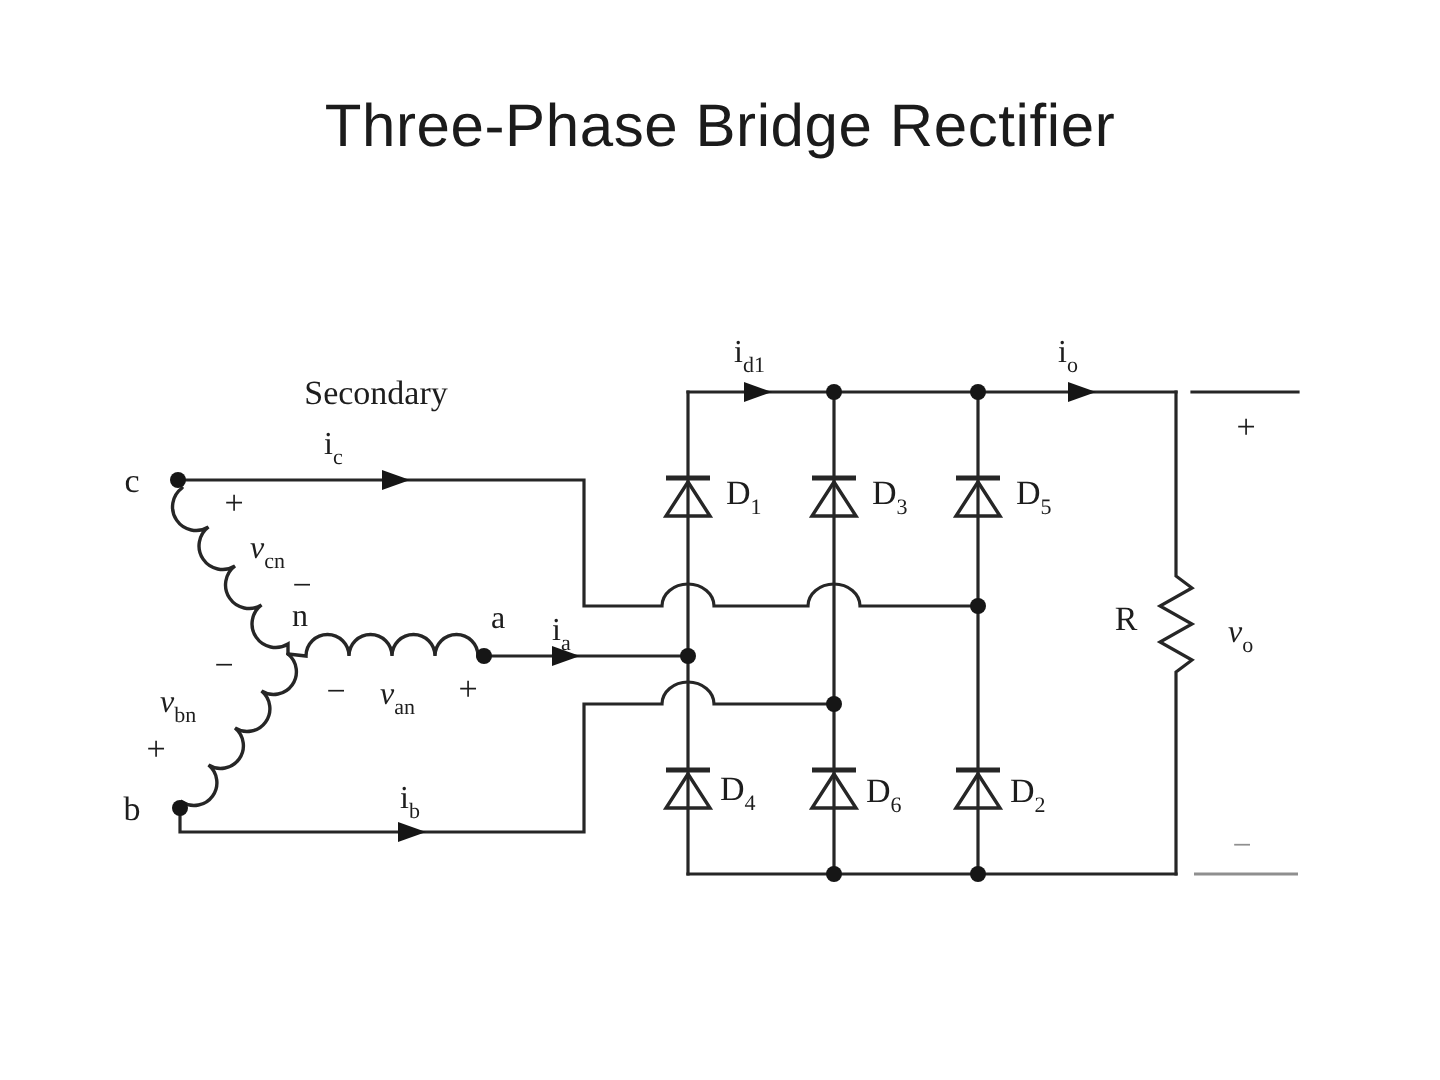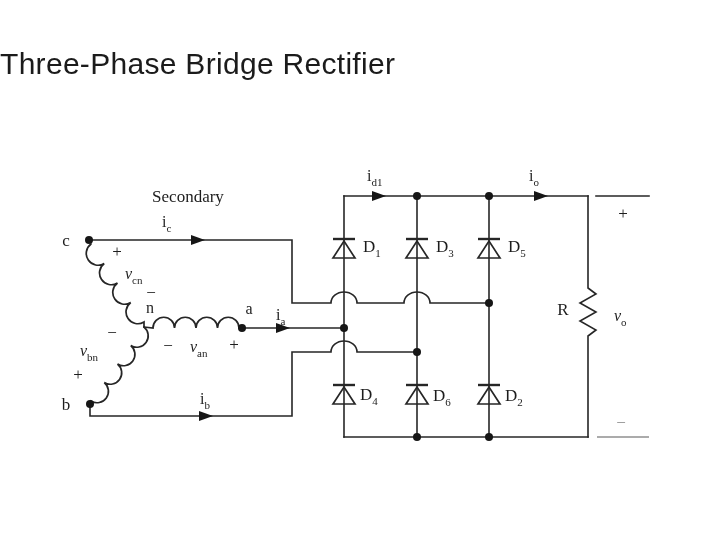--- a/index.html
+++ b/index.html
@@ -1,21 +1,21 @@
 <!DOCTYPE html>
 <html><head>
 <meta charset="utf-8">
 <style>
   html,body { margin:0; padding:0; background:#ffffff; }
   .slide {
     position:relative; width:720px; height:540px; background:#ffffff;
     overflow:hidden; font-family:"Liberation Serif","DejaVu Serif",serif;
   }
   .title {
-    position:absolute; left:0; top:47px; width:720px; text-align:left;
+    position:absolute; left:0; top:47px; width:720px; text-align:center;
     font-family:"Liberation Sans","DejaVu Sans",sans-serif;
     font-size:30px; color:#1b1b1b; letter-spacing:0.3px; white-space:nowrap;
   }
   svg.circuit { position:absolute; left:0; top:0; }
   .wire { fill:none; stroke:#262626; stroke-width:1.6; stroke-linecap:square; }
   .coil { fill:none; stroke:#262626; stroke-width:1.7; stroke-linecap:round; }
   .bar  { fill:none; stroke:#262626; stroke-width:2.4; }
   .tri  { fill:none; stroke:#262626; stroke-width:1.7; stroke-linejoin:miter; }
   .dot  { fill:#161616; stroke:none; }
   .arrow{ fill:#161616; stroke:none; }

